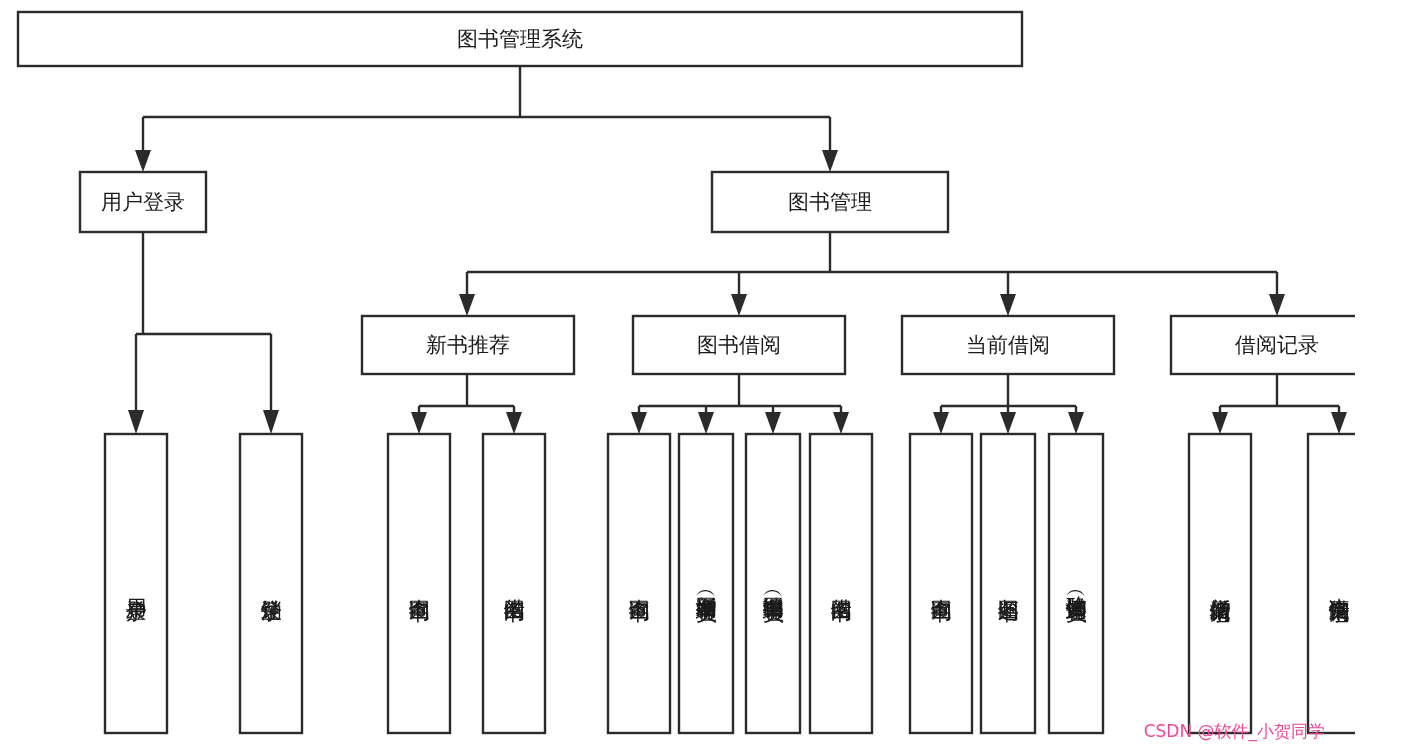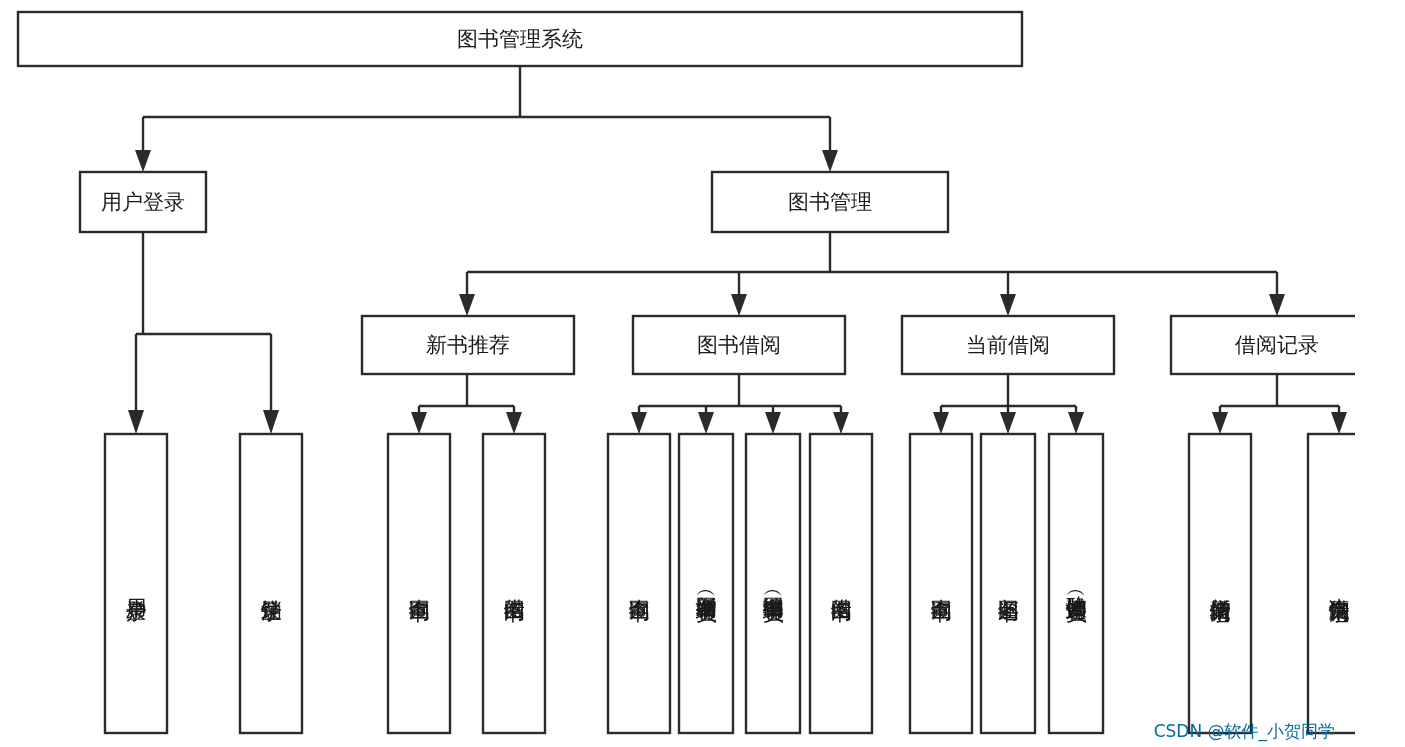--- a/index.html
+++ b/index.html
@@ -58,25 +58,25 @@
     font-size: 21px;
     line-height: 1.08;
     writing-mode: vertical-rl;
     text-orientation: upright;
     letter-spacing: 1px;
     white-space: nowrap;
     pointer-events: none;
   }
   .watermark {
     position: absolute;
-    right: 20px;
+    right: 30px;
     bottom: 4px;
     font-family: "DejaVu Sans", "Liberation Sans", sans-serif;
     font-size: 17px;
-    color: #0369a1;
+    color: #ec4899;
     white-space: nowrap;
     user-select: none;
   }
 </style>
 </head>
 <body>
 
 <div id="diagram-root">
 
   <svg id="tree-svg" viewBox="0 0 1405 747">

